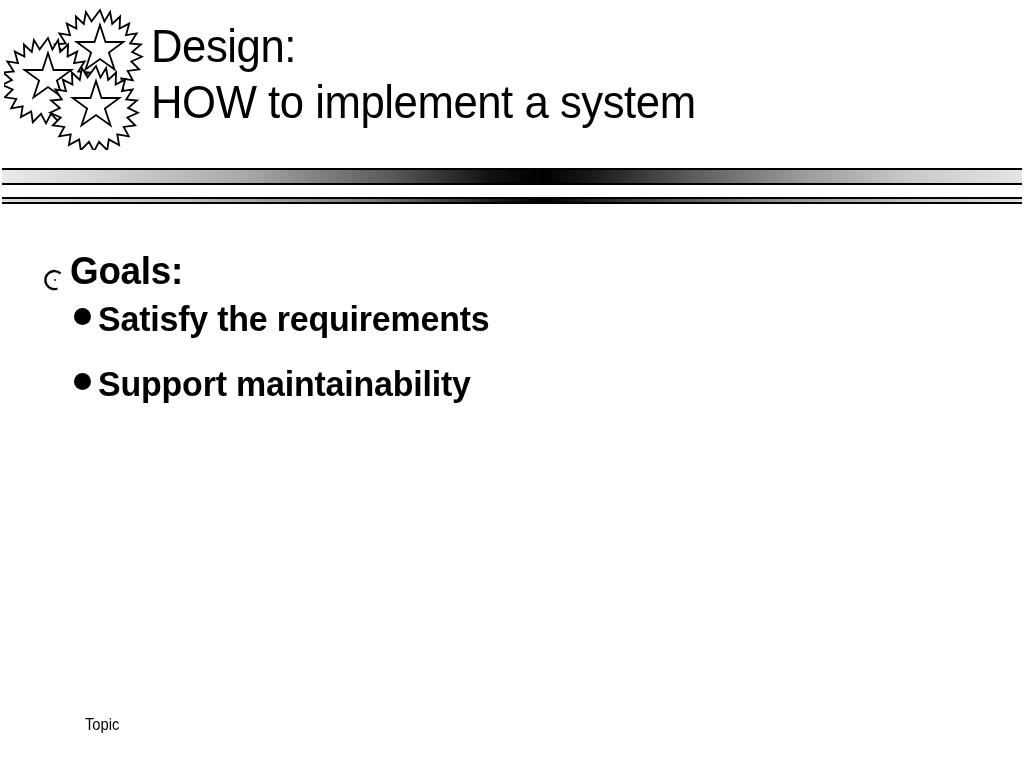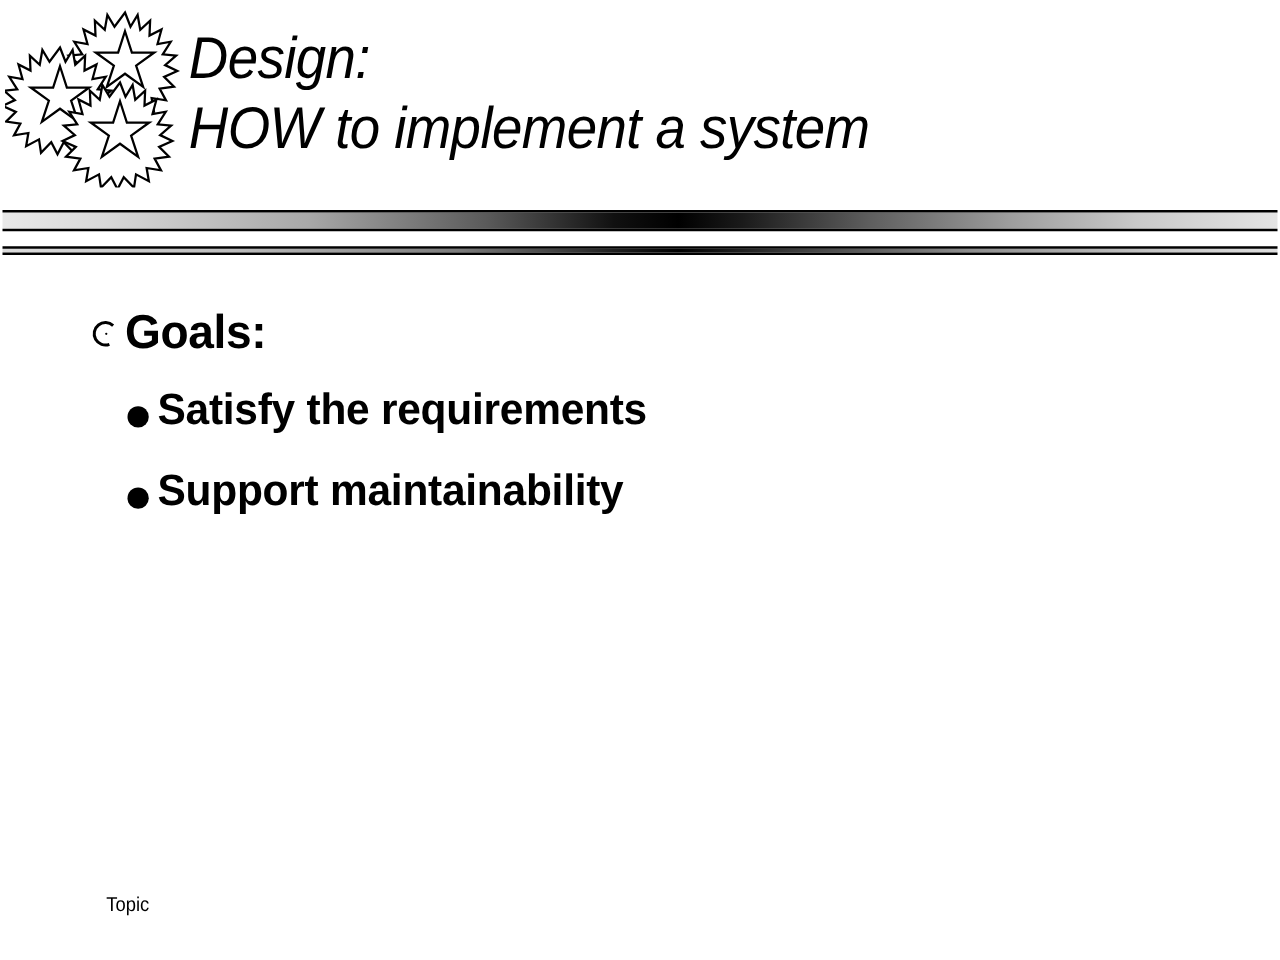--- a/index.html
+++ b/index.html
@@ -32,21 +32,20 @@
     height: 146px;
   }
   .logo svg { display: block; width: 140px; height: 146px; }
 
   
   .title-block {
     position: absolute;
     left: 151px;
     top: 18px;
     width: 860px;
-    font-style: italic;
   }
   .title-line {
     font-size: 47px;
     line-height: 56px;
     font-weight: 400;
     letter-spacing: -0.5px;
     white-space: nowrap;
     color: #000000;
     transform: scaleX(0.93);
     transform-origin: left center;
@@ -107,22 +106,22 @@
   .content {
     position: absolute;
     left: 0;
     top: 238px;
     width: 1024px;
   }
 
   .lvl1-item {
     position: relative;
     display: flex;
-    align-items: center;
-    padding-left: 70px;
+    align-items: flex-end;
+    padding-left: 40px;
     height: 56px;
   }
   .lvl1-bullet {
     width: 30px;
     flex: 0 0 30px;
     font-size: 34px;
     line-height: 44px;
     color: #000;
     font-family: "DejaVu Sans", sans-serif;
     text-align: left;
@@ -135,22 +134,22 @@
     font-weight: 700;
     letter-spacing: -0.3px;
     white-space: nowrap;
     transform: scaleX(0.97);
     transform-origin: left center;
   }
 
   .lvl2-item {
     position: relative;
     display: flex;
-    align-items: center;
-    padding-left: 102px;
+    align-items: flex-start;
+    padding-left: 74px;
     height: 65px;
   }
   .lvl2-bullet {
     width: 24px;
     flex: 0 0 24px;
     color: #000;
     padding-top: 14px;
   }
   .lvl2-bullet .dot {
     display: block;

